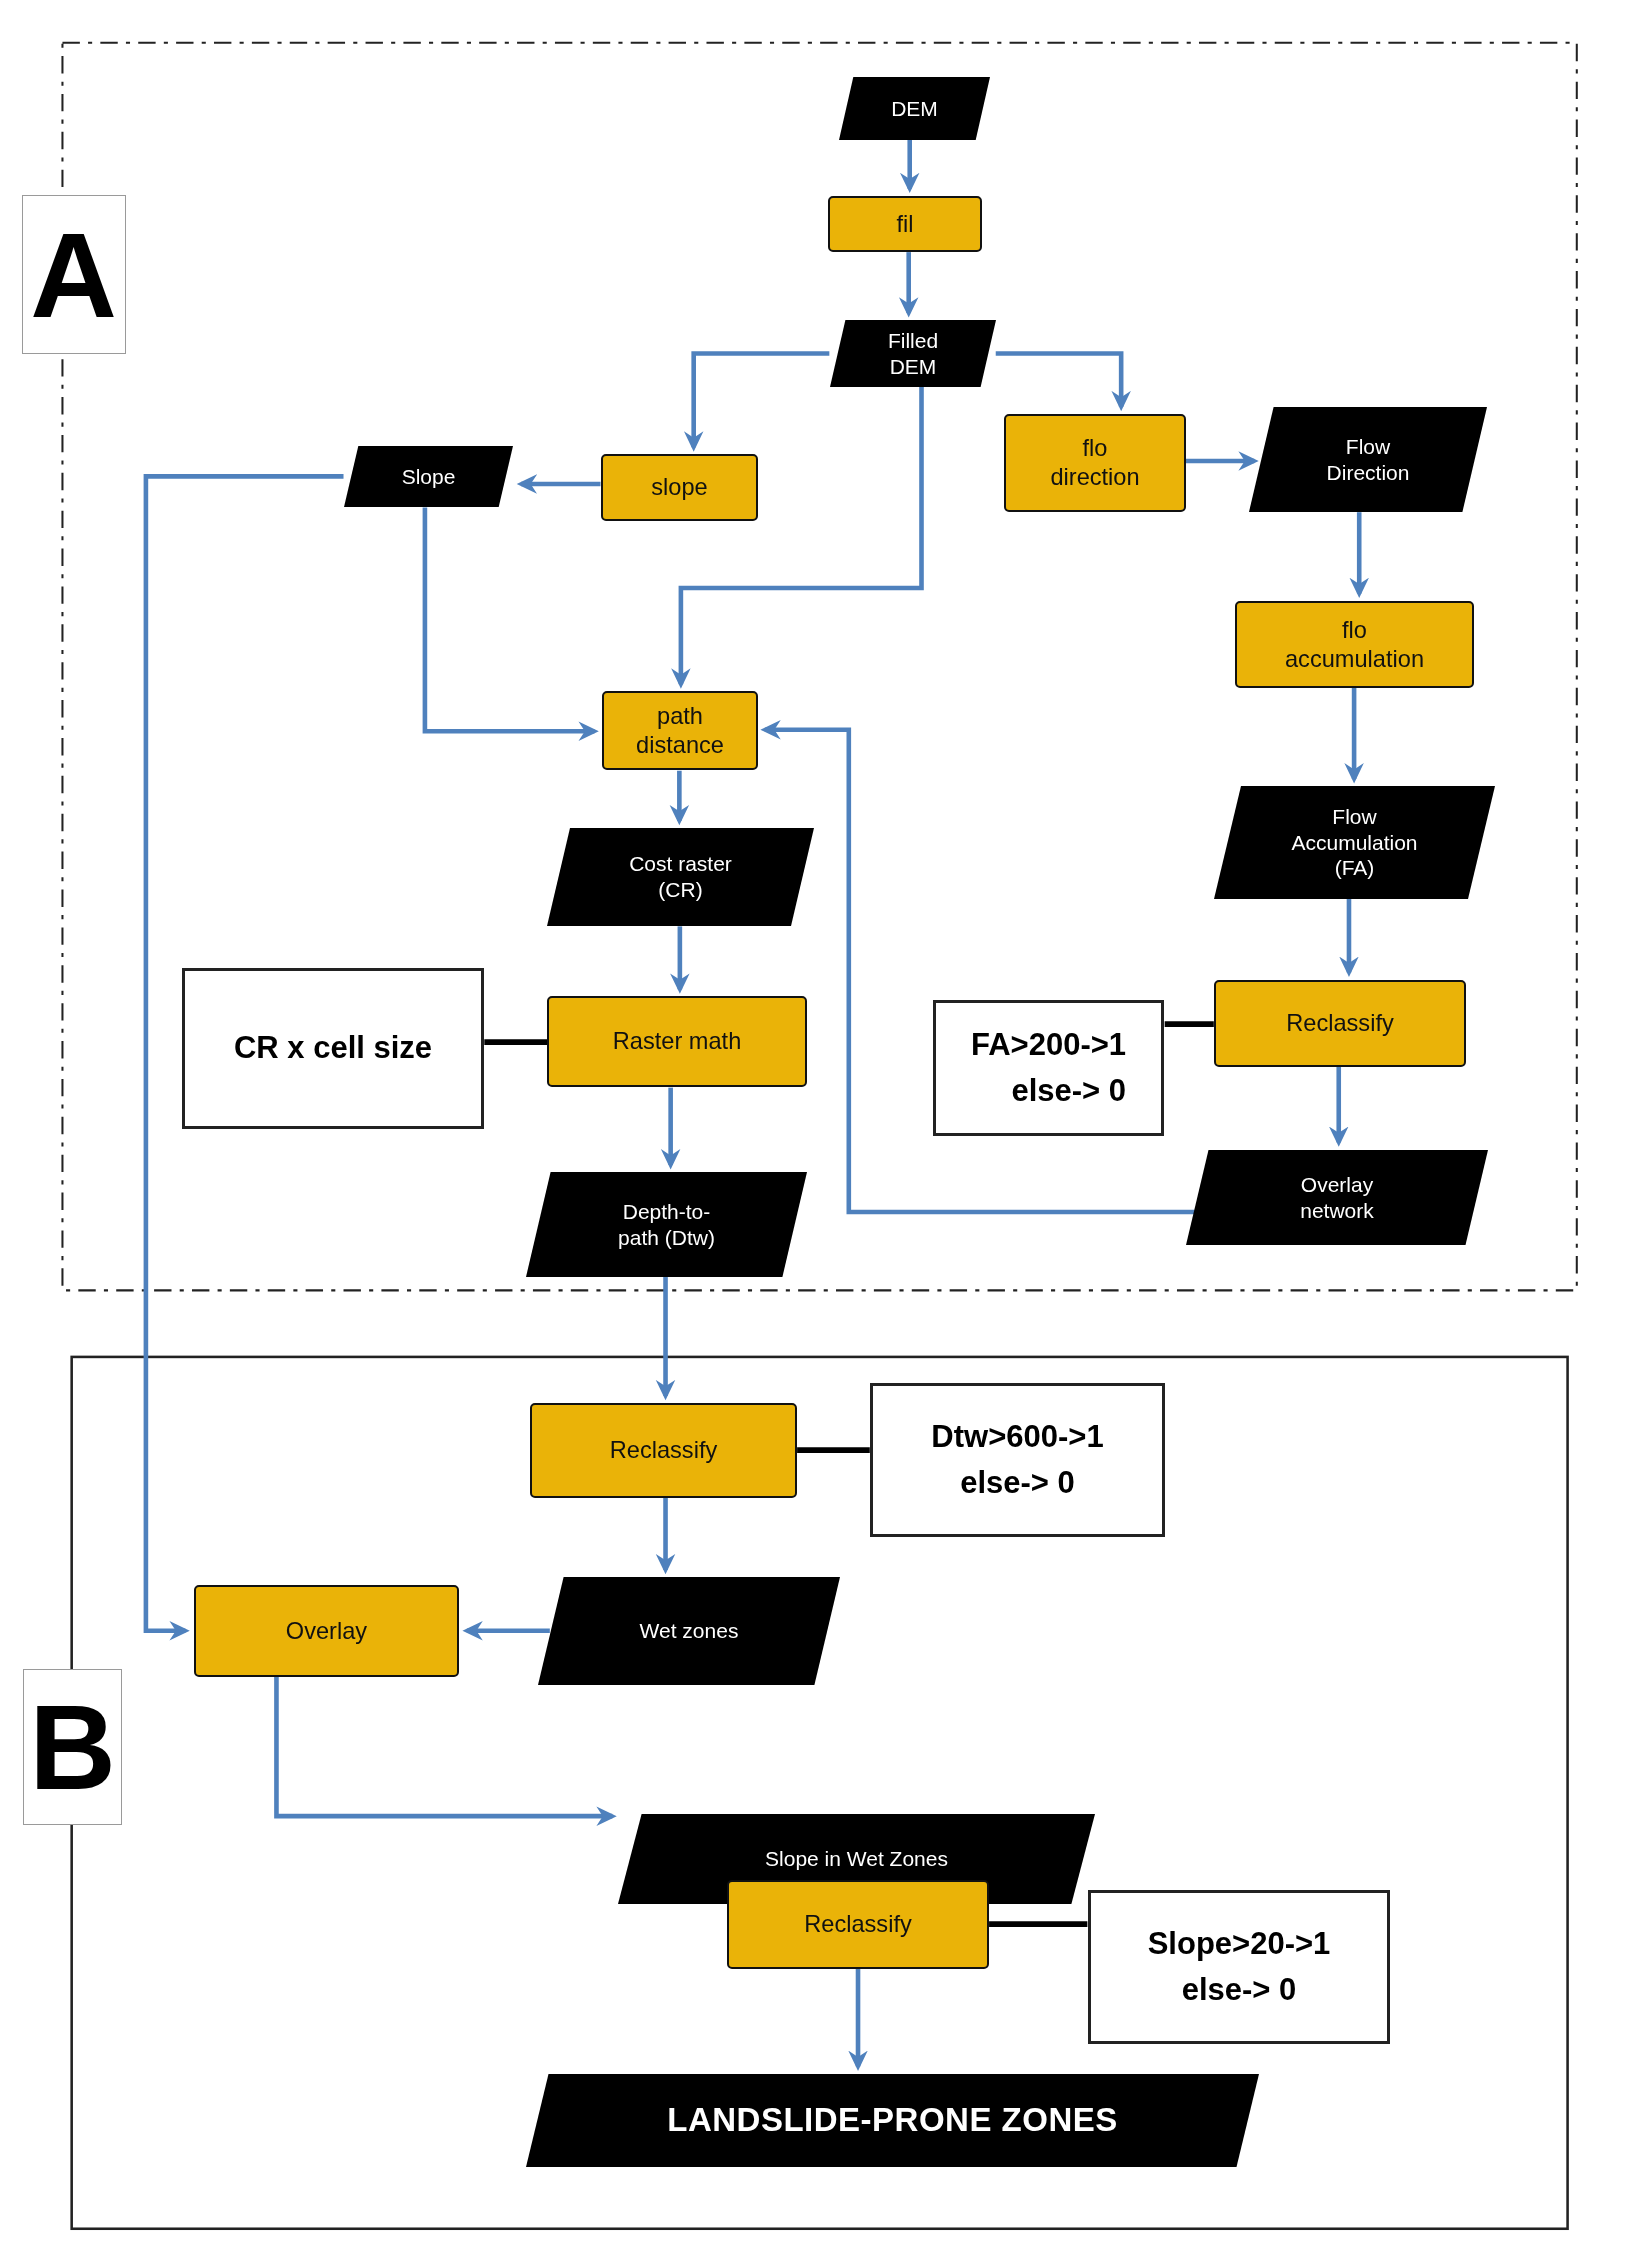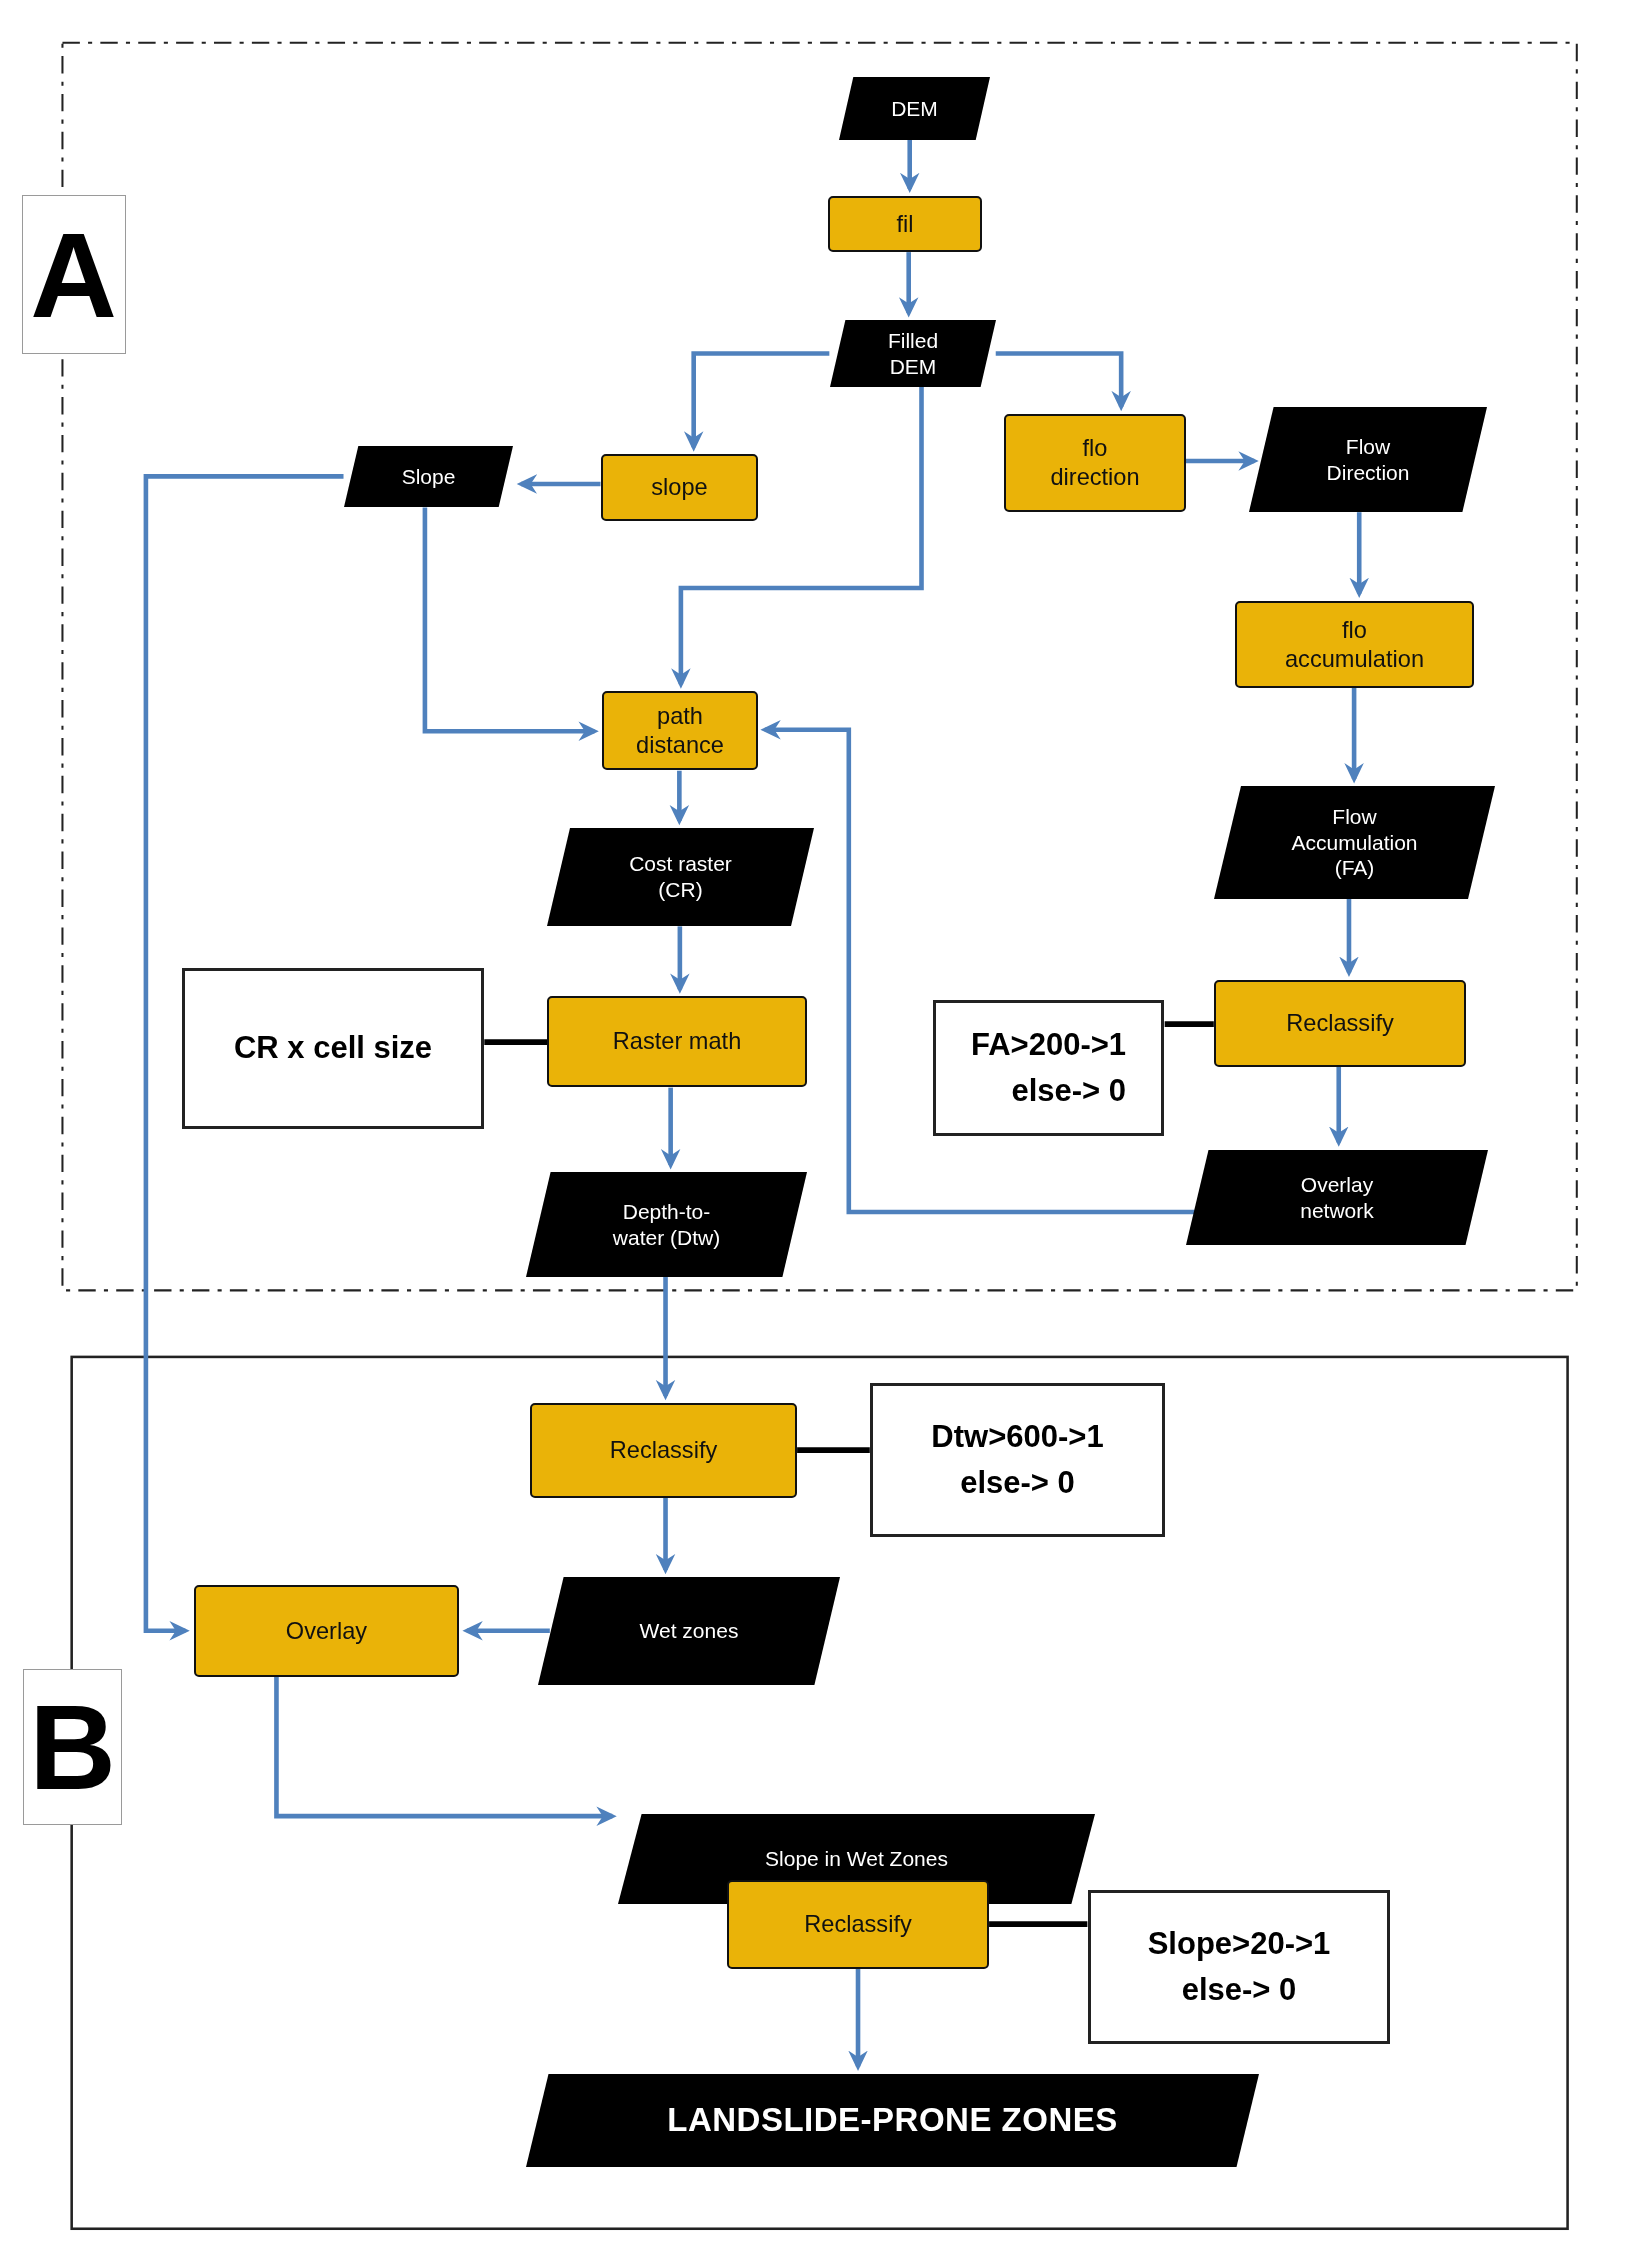--- a/index.html
+++ b/index.html
@@ -127,21 +127,21 @@
 else-&gt; 0</div>
   <div class="node par" style="--sl:22.5px;left:1186px;top:1150px;width:302px;height:95px;">Overlay
 network</div>
   <div class="node proc" style="left:602px;top:691px;width:156px;height:79px;">path
 distance</div>
   <div class="node par" style="--sl:23px;left:547px;top:828px;width:267px;height:98px;">Cost raster
 (CR)</div>
   <div class="node proc" style="left:547px;top:996px;width:260px;height:91px;">Raster math</div>
   <div class="node cond" style="left:182px;top:968px;width:302px;height:161px;">CR x cell size</div>
   <div class="node par" style="--sl:24.6px;left:526px;top:1172px;width:281px;height:105px;">Depth-to-
-water (Dtw)</div>
+path (Dtw)</div>
 
   <div class="node proc" style="left:530px;top:1403px;width:267px;height:95px;">Reclassify</div>
   <div class="node cond" style="left:870px;top:1383px;width:295px;height:154px;">Dtw&gt;600-&gt;1
 else-&gt; 0</div>
   <div class="node par" style="--sl:25.6px;left:538px;top:1577px;width:302px;height:108px;">Wet zones</div>
   <div class="node proc" style="left:194px;top:1585px;width:265px;height:92px;">Overlay</div>
   <div class="node par" style="--sl:23.6px;left:618px;top:1814px;width:477px;height:90px;">Slope in Wet Zones</div>
   <div class="node proc" style="left:727px;top:1880px;width:262px;height:89px;">Reclassify</div>
   <div class="node cond" style="left:1088px;top:1864px;width:302px;height:154px;margin-top:26px;">Slope&gt;20-&gt;1
 else-&gt; 0</div>

